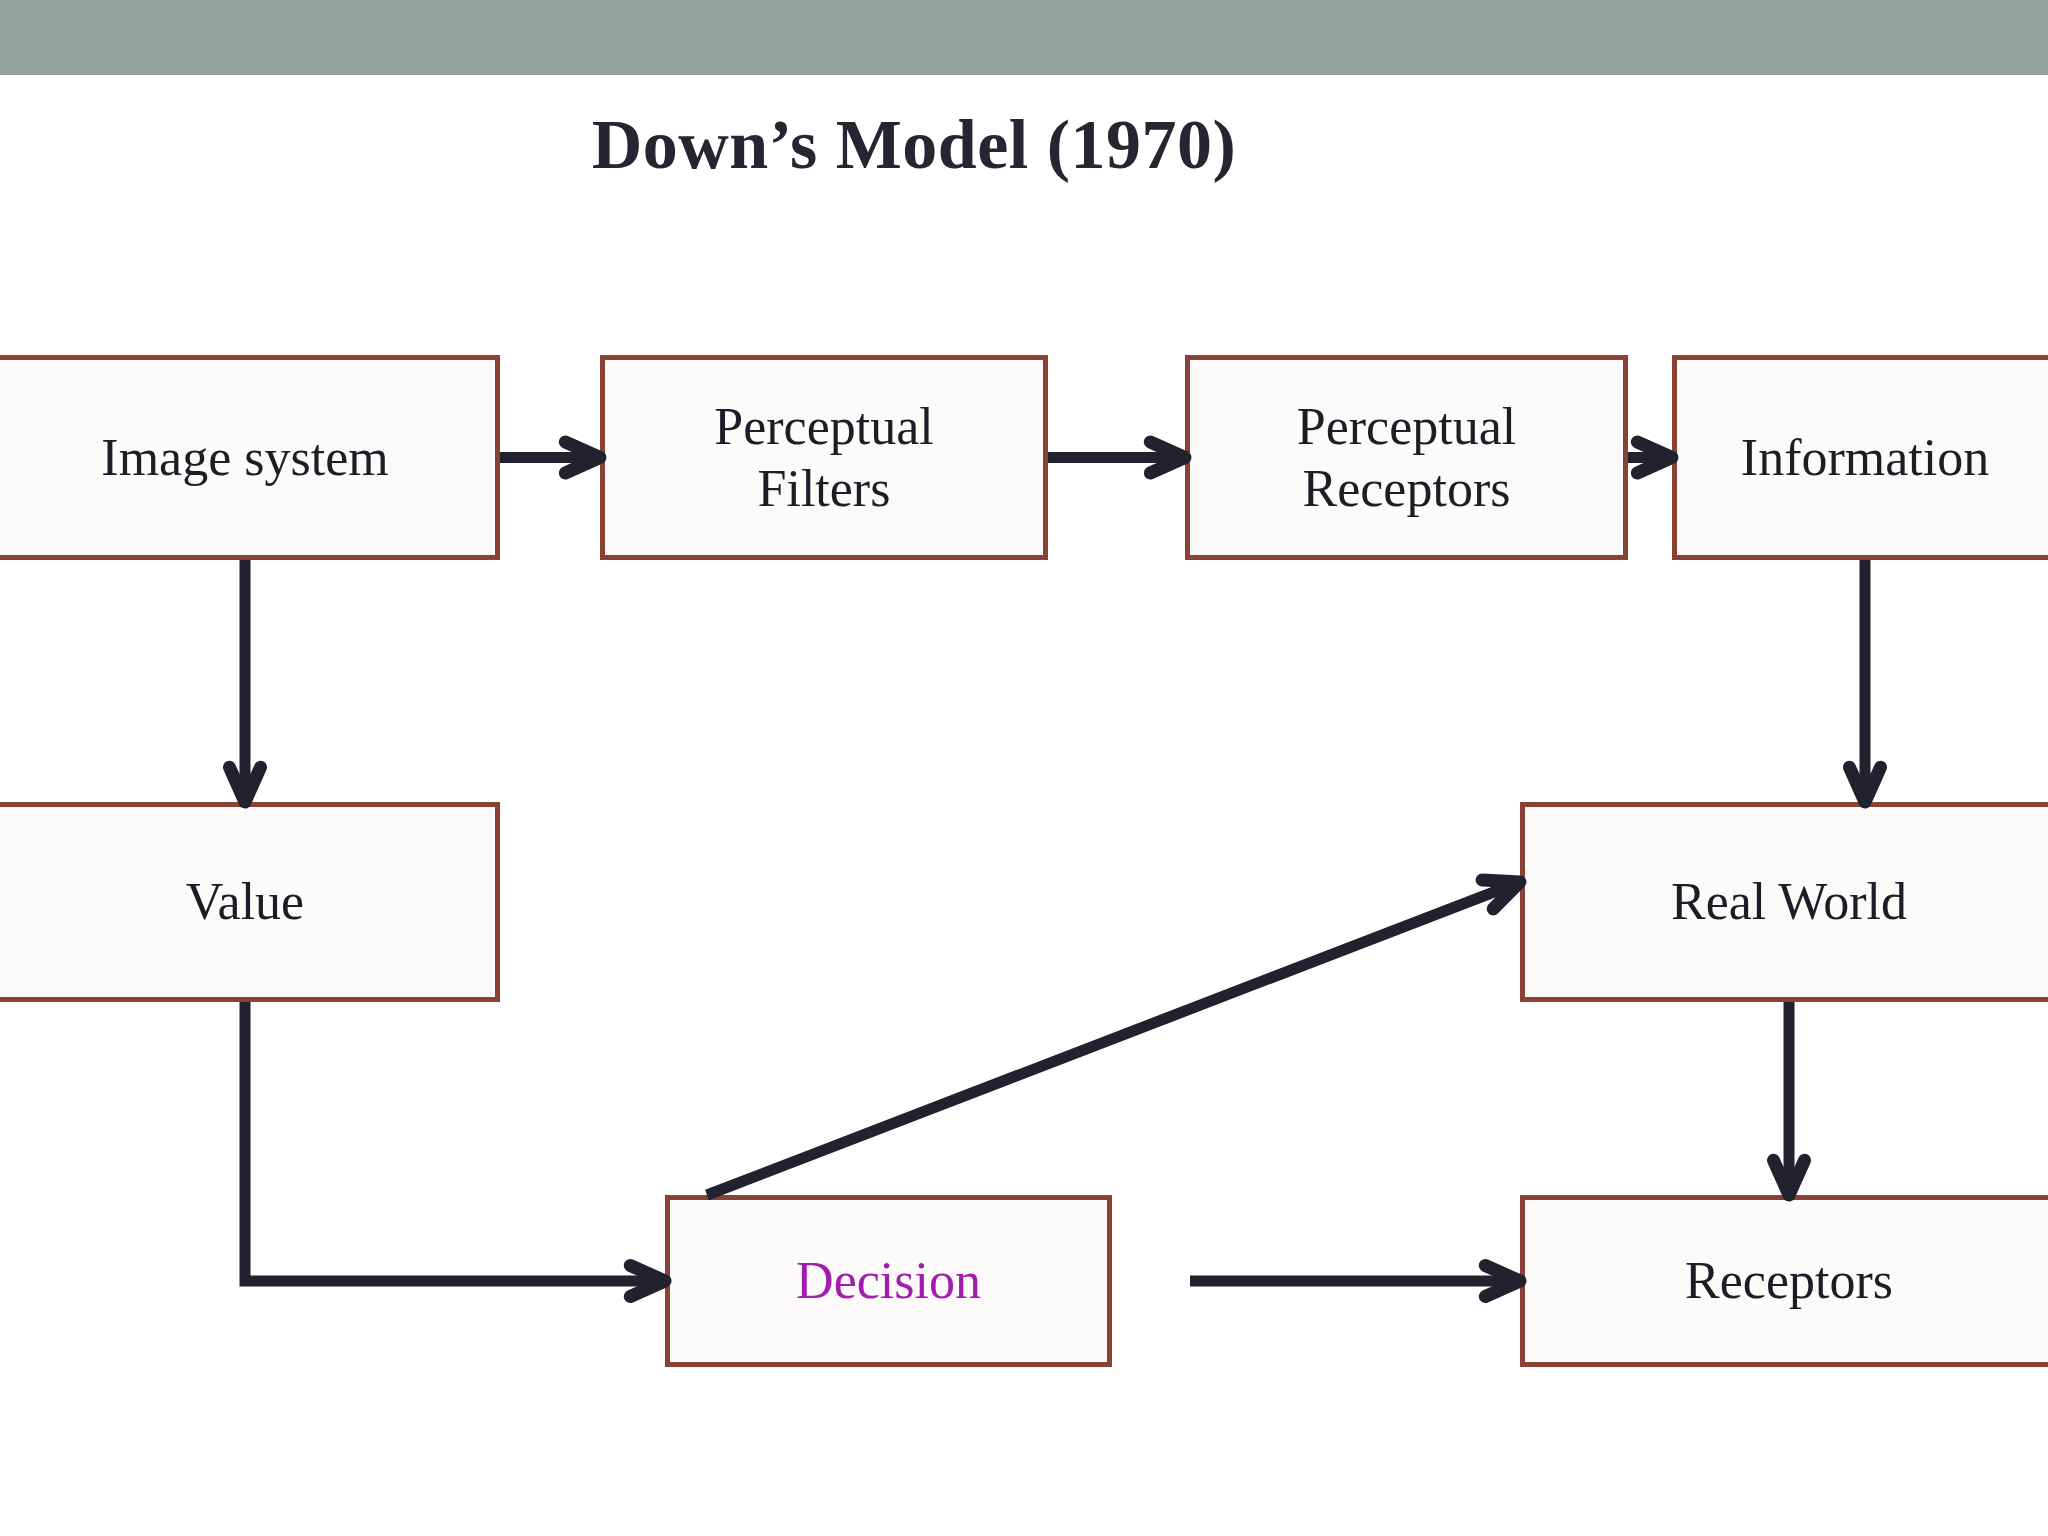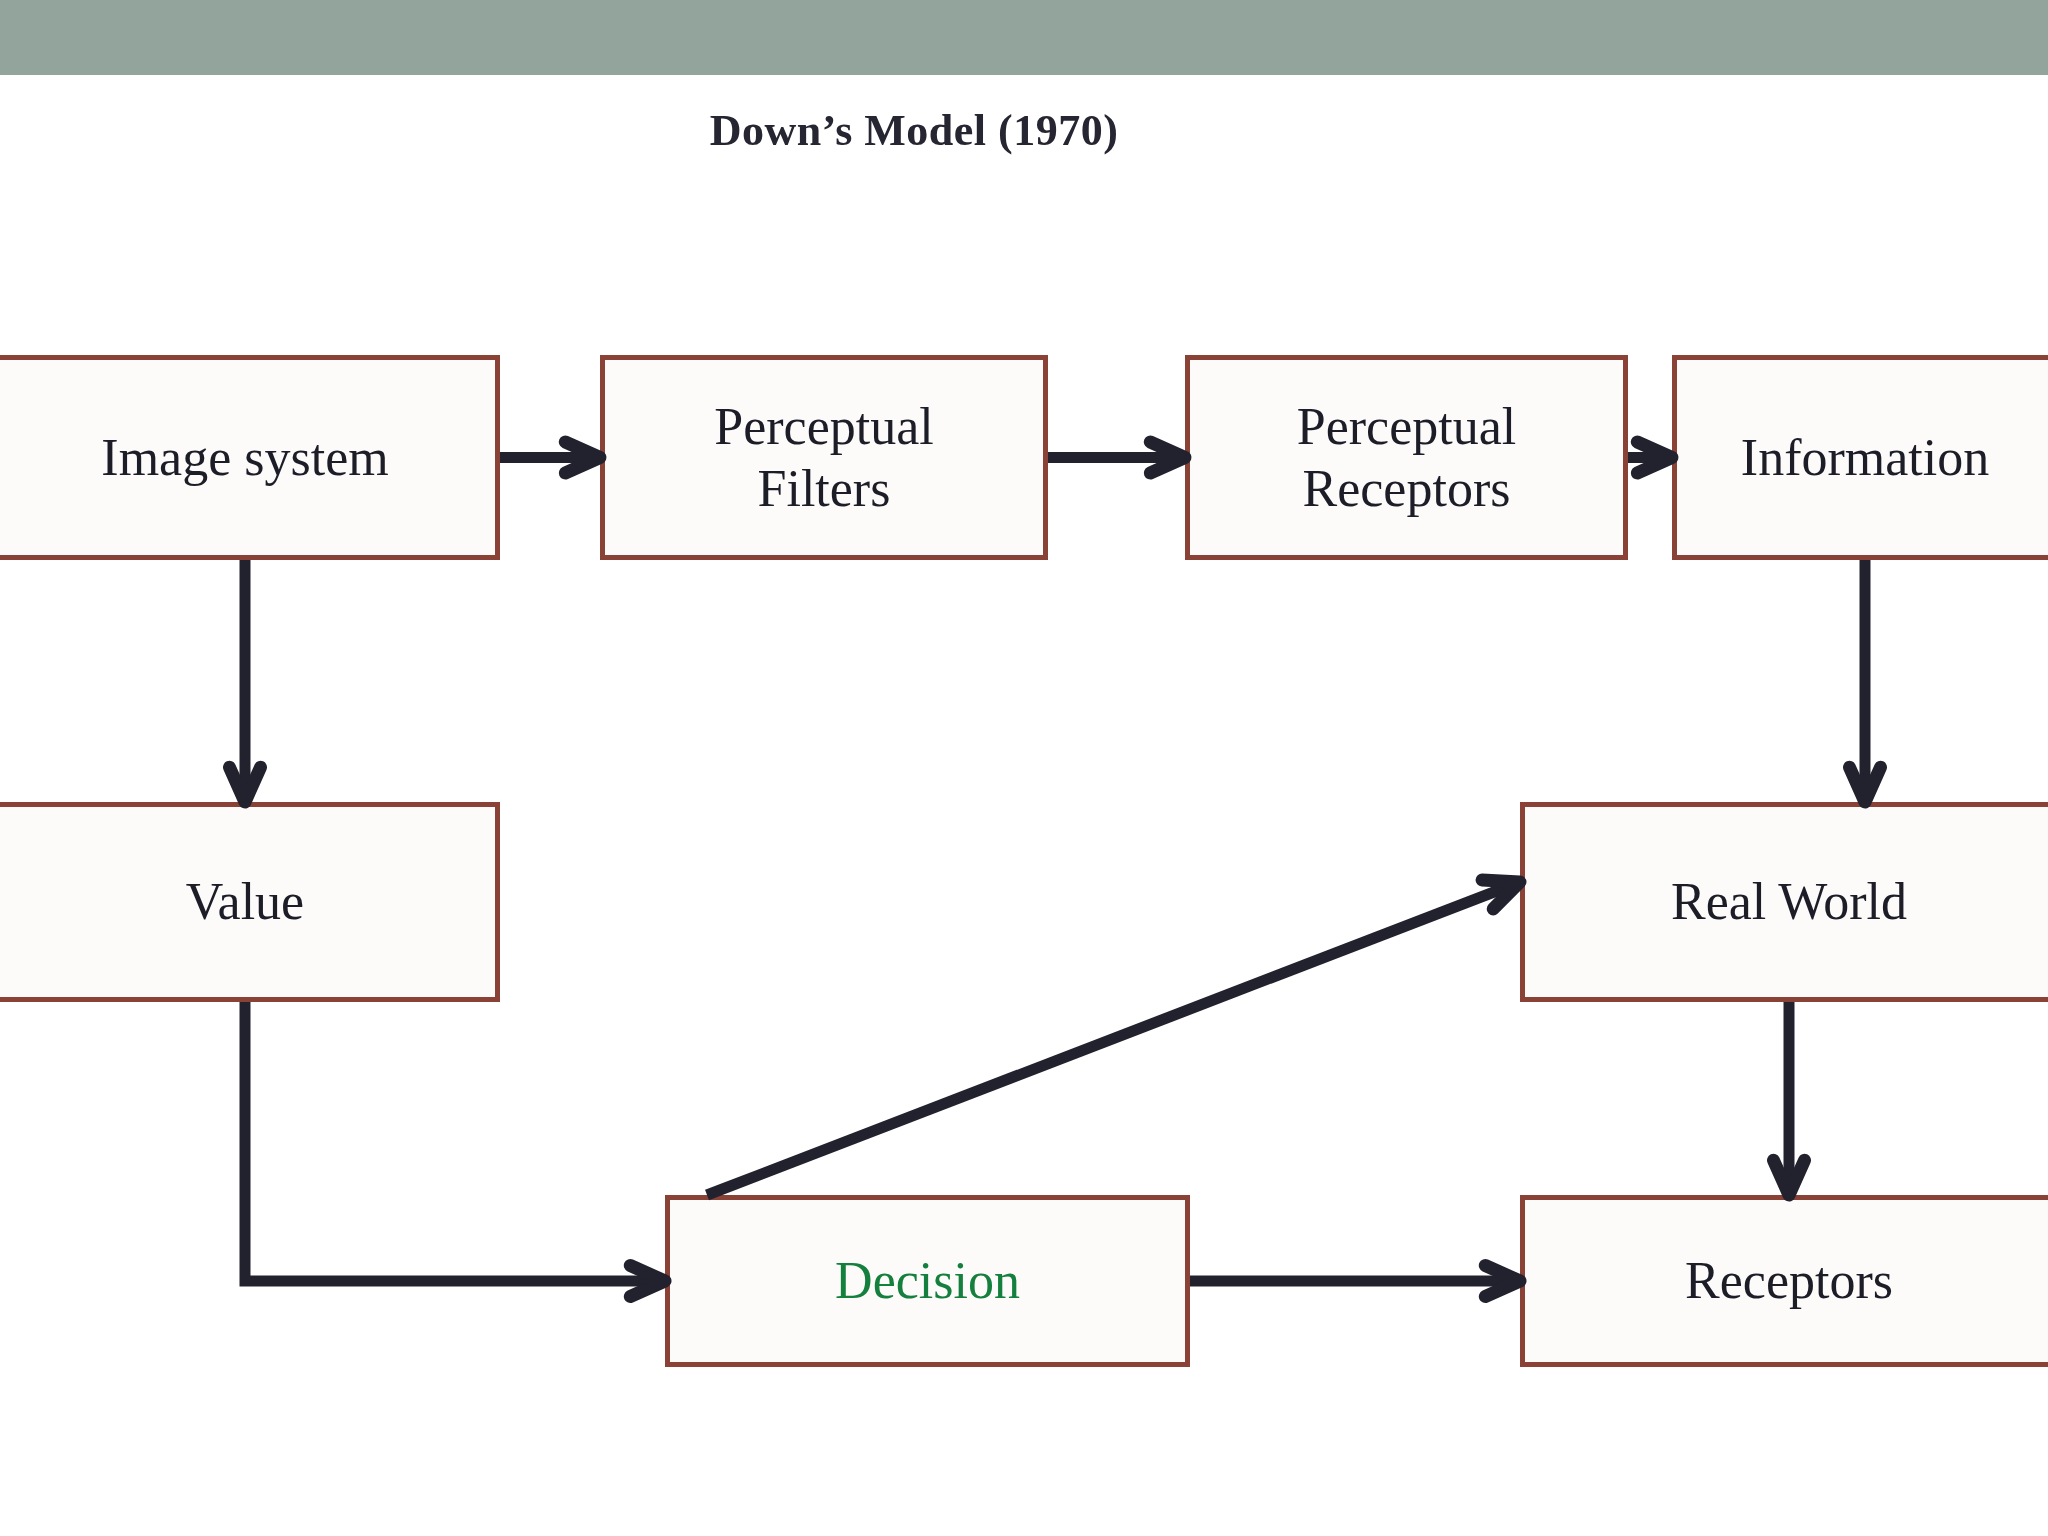--- a/index.html
+++ b/index.html
@@ -23,21 +23,21 @@
     background: #93a49d;
   }
   #title {
     position: absolute;
     left: 0;
     top: 105px;
     width: 1828px;
     text-align: center;
     font-family: "Liberation Serif", "DejaVu Serif", serif;
     font-weight: bold;
-    font-size: 44px;
+    font-size: 70px;
     letter-spacing: 0.5px;
     color: #262632;
     white-space: nowrap;
   }
   .node {
     position: absolute;
     box-sizing: border-box;
     background: #fcfbfa;
     border: 5px solid #8b4236;
     display: flex;
@@ -85,21 +85,21 @@
   </div>
 
   <div class="node" id="node-image" style="left: -10px; top: 802px; width: 510px; height: 200px; border-color: rgb(139, 66, 54); background: rgb(252, 251, 250); color: rgb(29, 29, 40);">
     <span class="label">Value</span>
   </div>
 
   <div class="node" id="node-real-world" style="left: 1520px; top: 802px; width: 538px; height: 200px; border-color: rgb(139, 66, 54); background: rgb(252, 251, 250); color: rgb(29, 29, 40);">
     <span class="label">Real World</span>
   </div>
 
-  <div class="node" id="node-decision" style="left: 665px; top: 1195px; width: 525px; height: 172px; border-color: rgb(139, 66, 54); background: rgb(252, 251, 250); color: #15803d;">
+  <div class="node" id="node-decision" style="left: 665px; top: 1195px; width: 447px; height: 172px; border-color: rgb(139, 66, 54); background: rgb(252, 251, 250); color: #a21caf;">
     <span class="label">Decision</span>
   </div>
 
   <div class="node" id="node-behavior" style="left: 1520px; top: 1195px; width: 538px; height: 172px; border-color: rgb(139, 66, 54); background: rgb(252, 251, 250); color: rgb(29, 29, 40);">
     <span class="label">Receptors</span>
   </div>
 
   <svg id="edges" viewBox="0 0 2048 1536" xmlns="http://www.w3.org/2000/svg">
     <g id="edge-layer" fill="none" stroke="#22222f" stroke-width="11" stroke-linecap="butt" stroke-linejoin="miter">
         <path d="M 500 457.5 L 600 457.5"></path>

